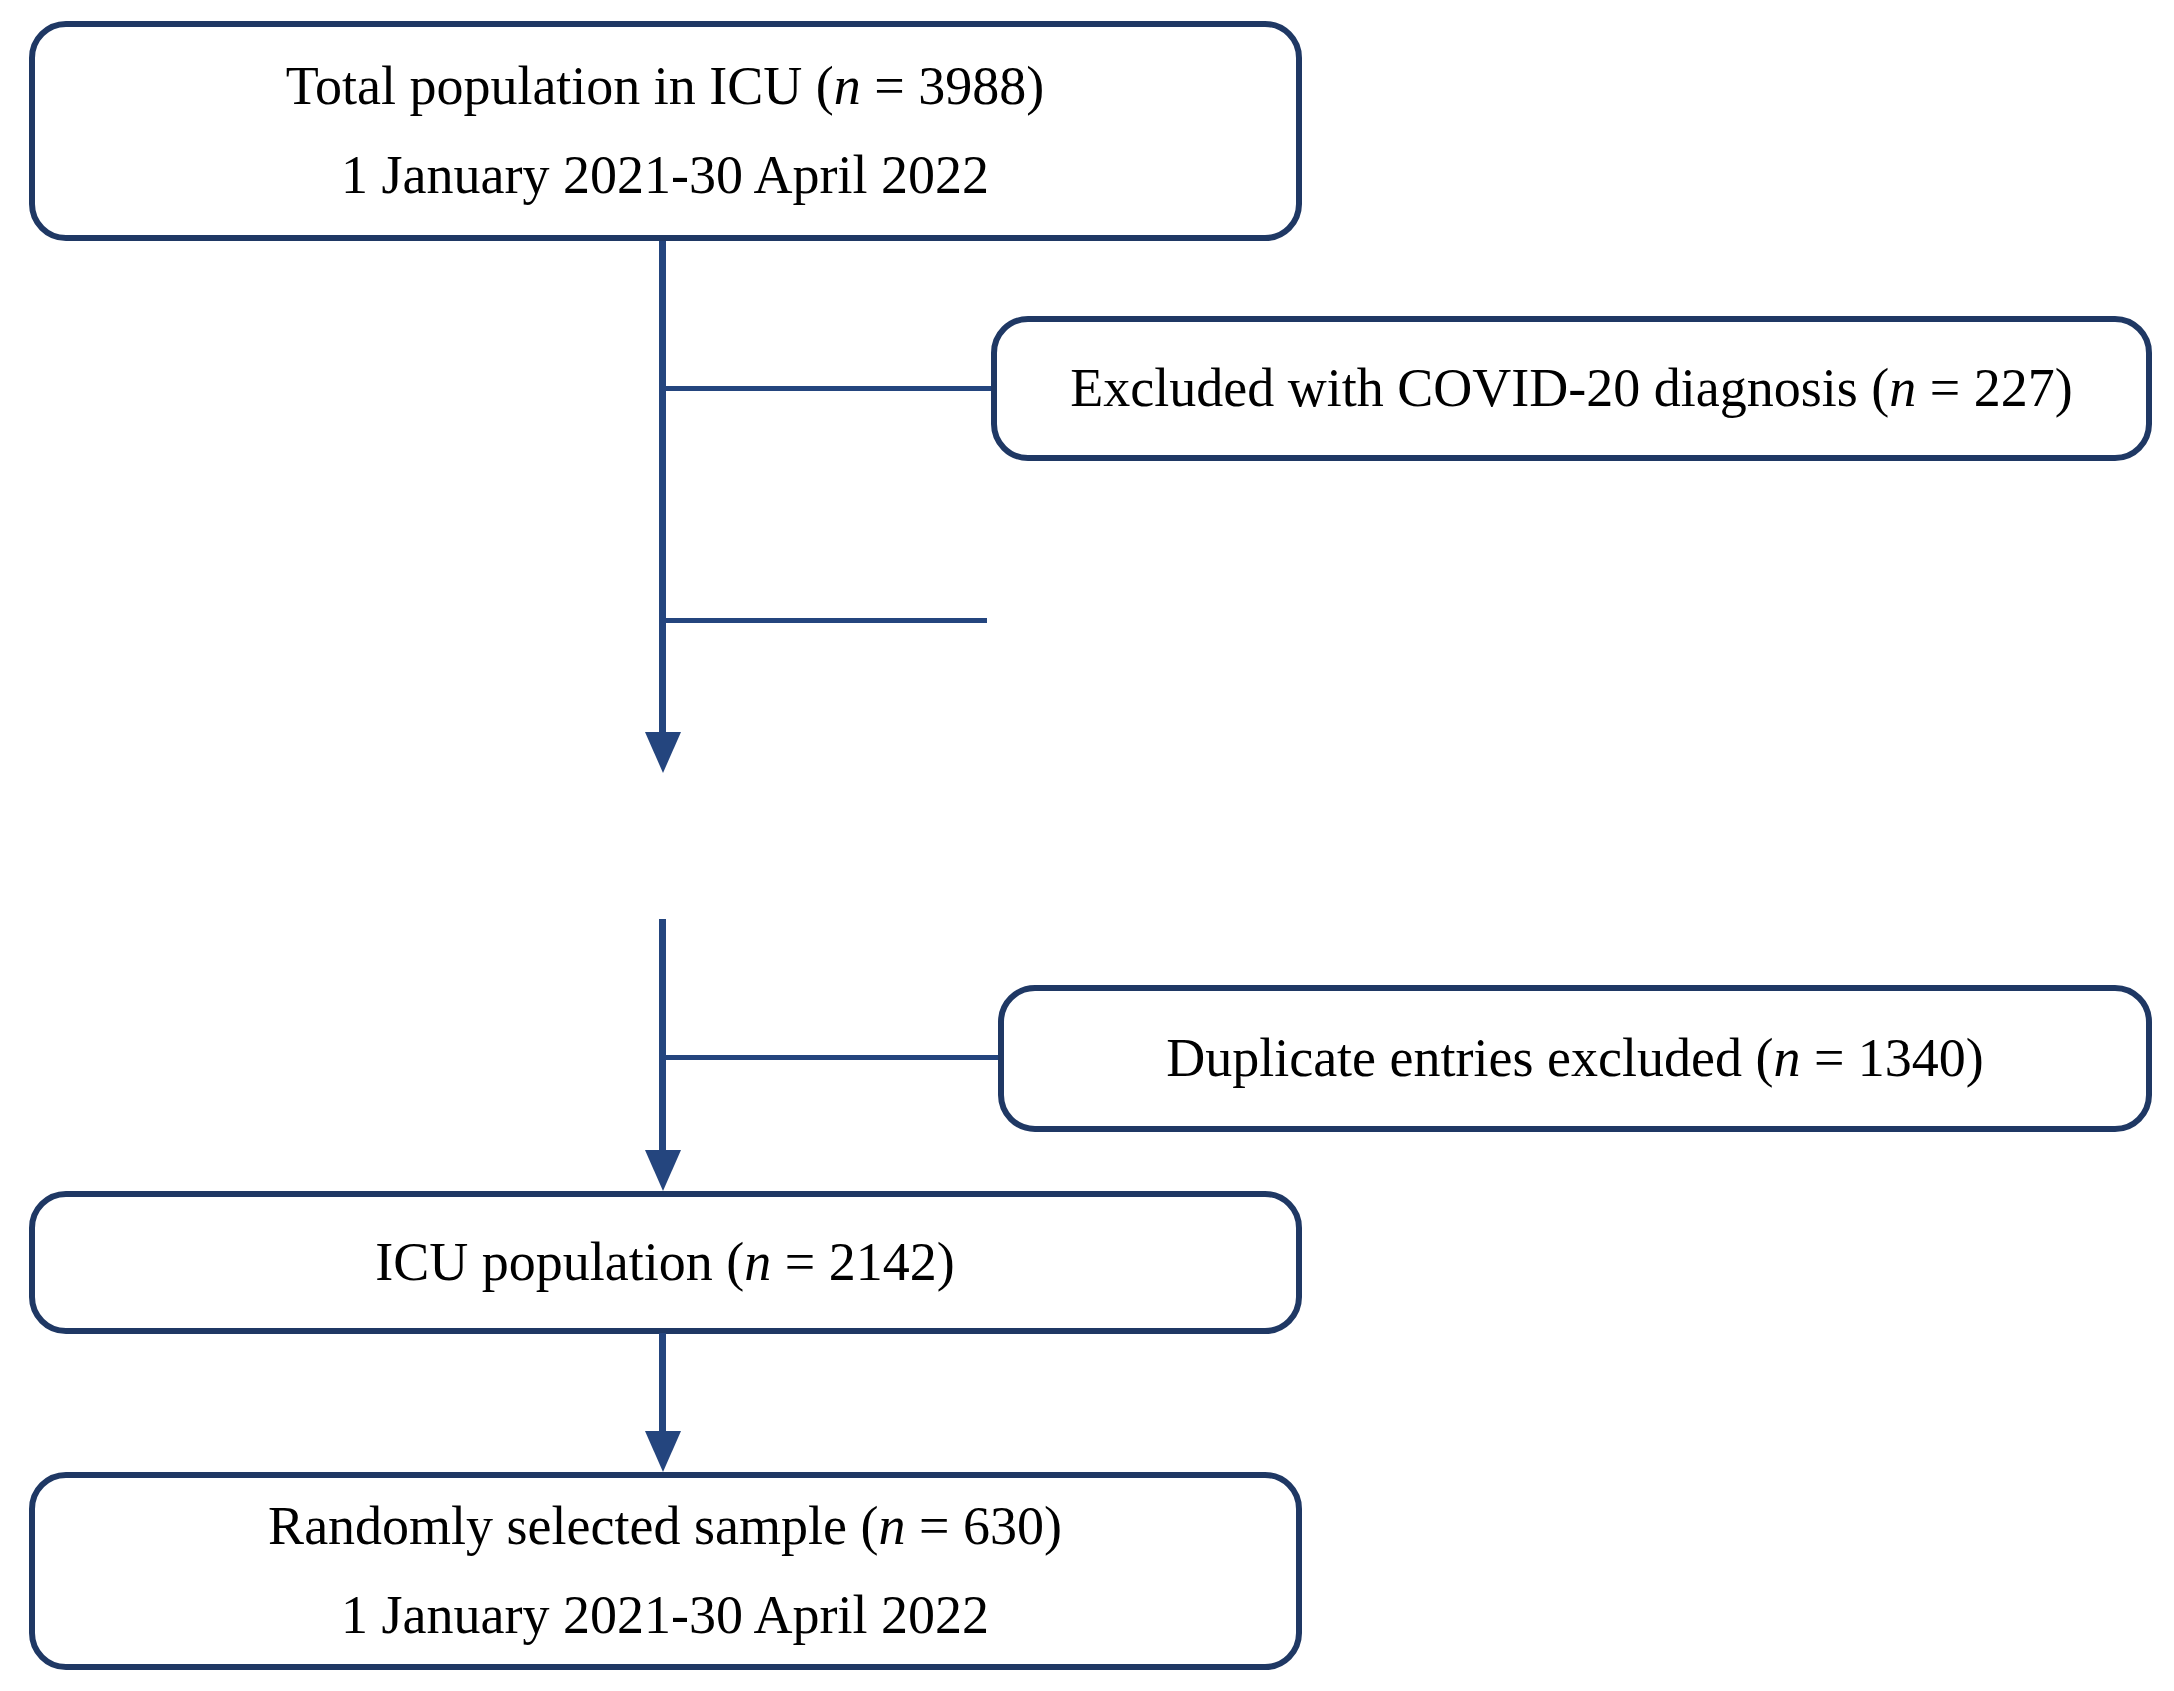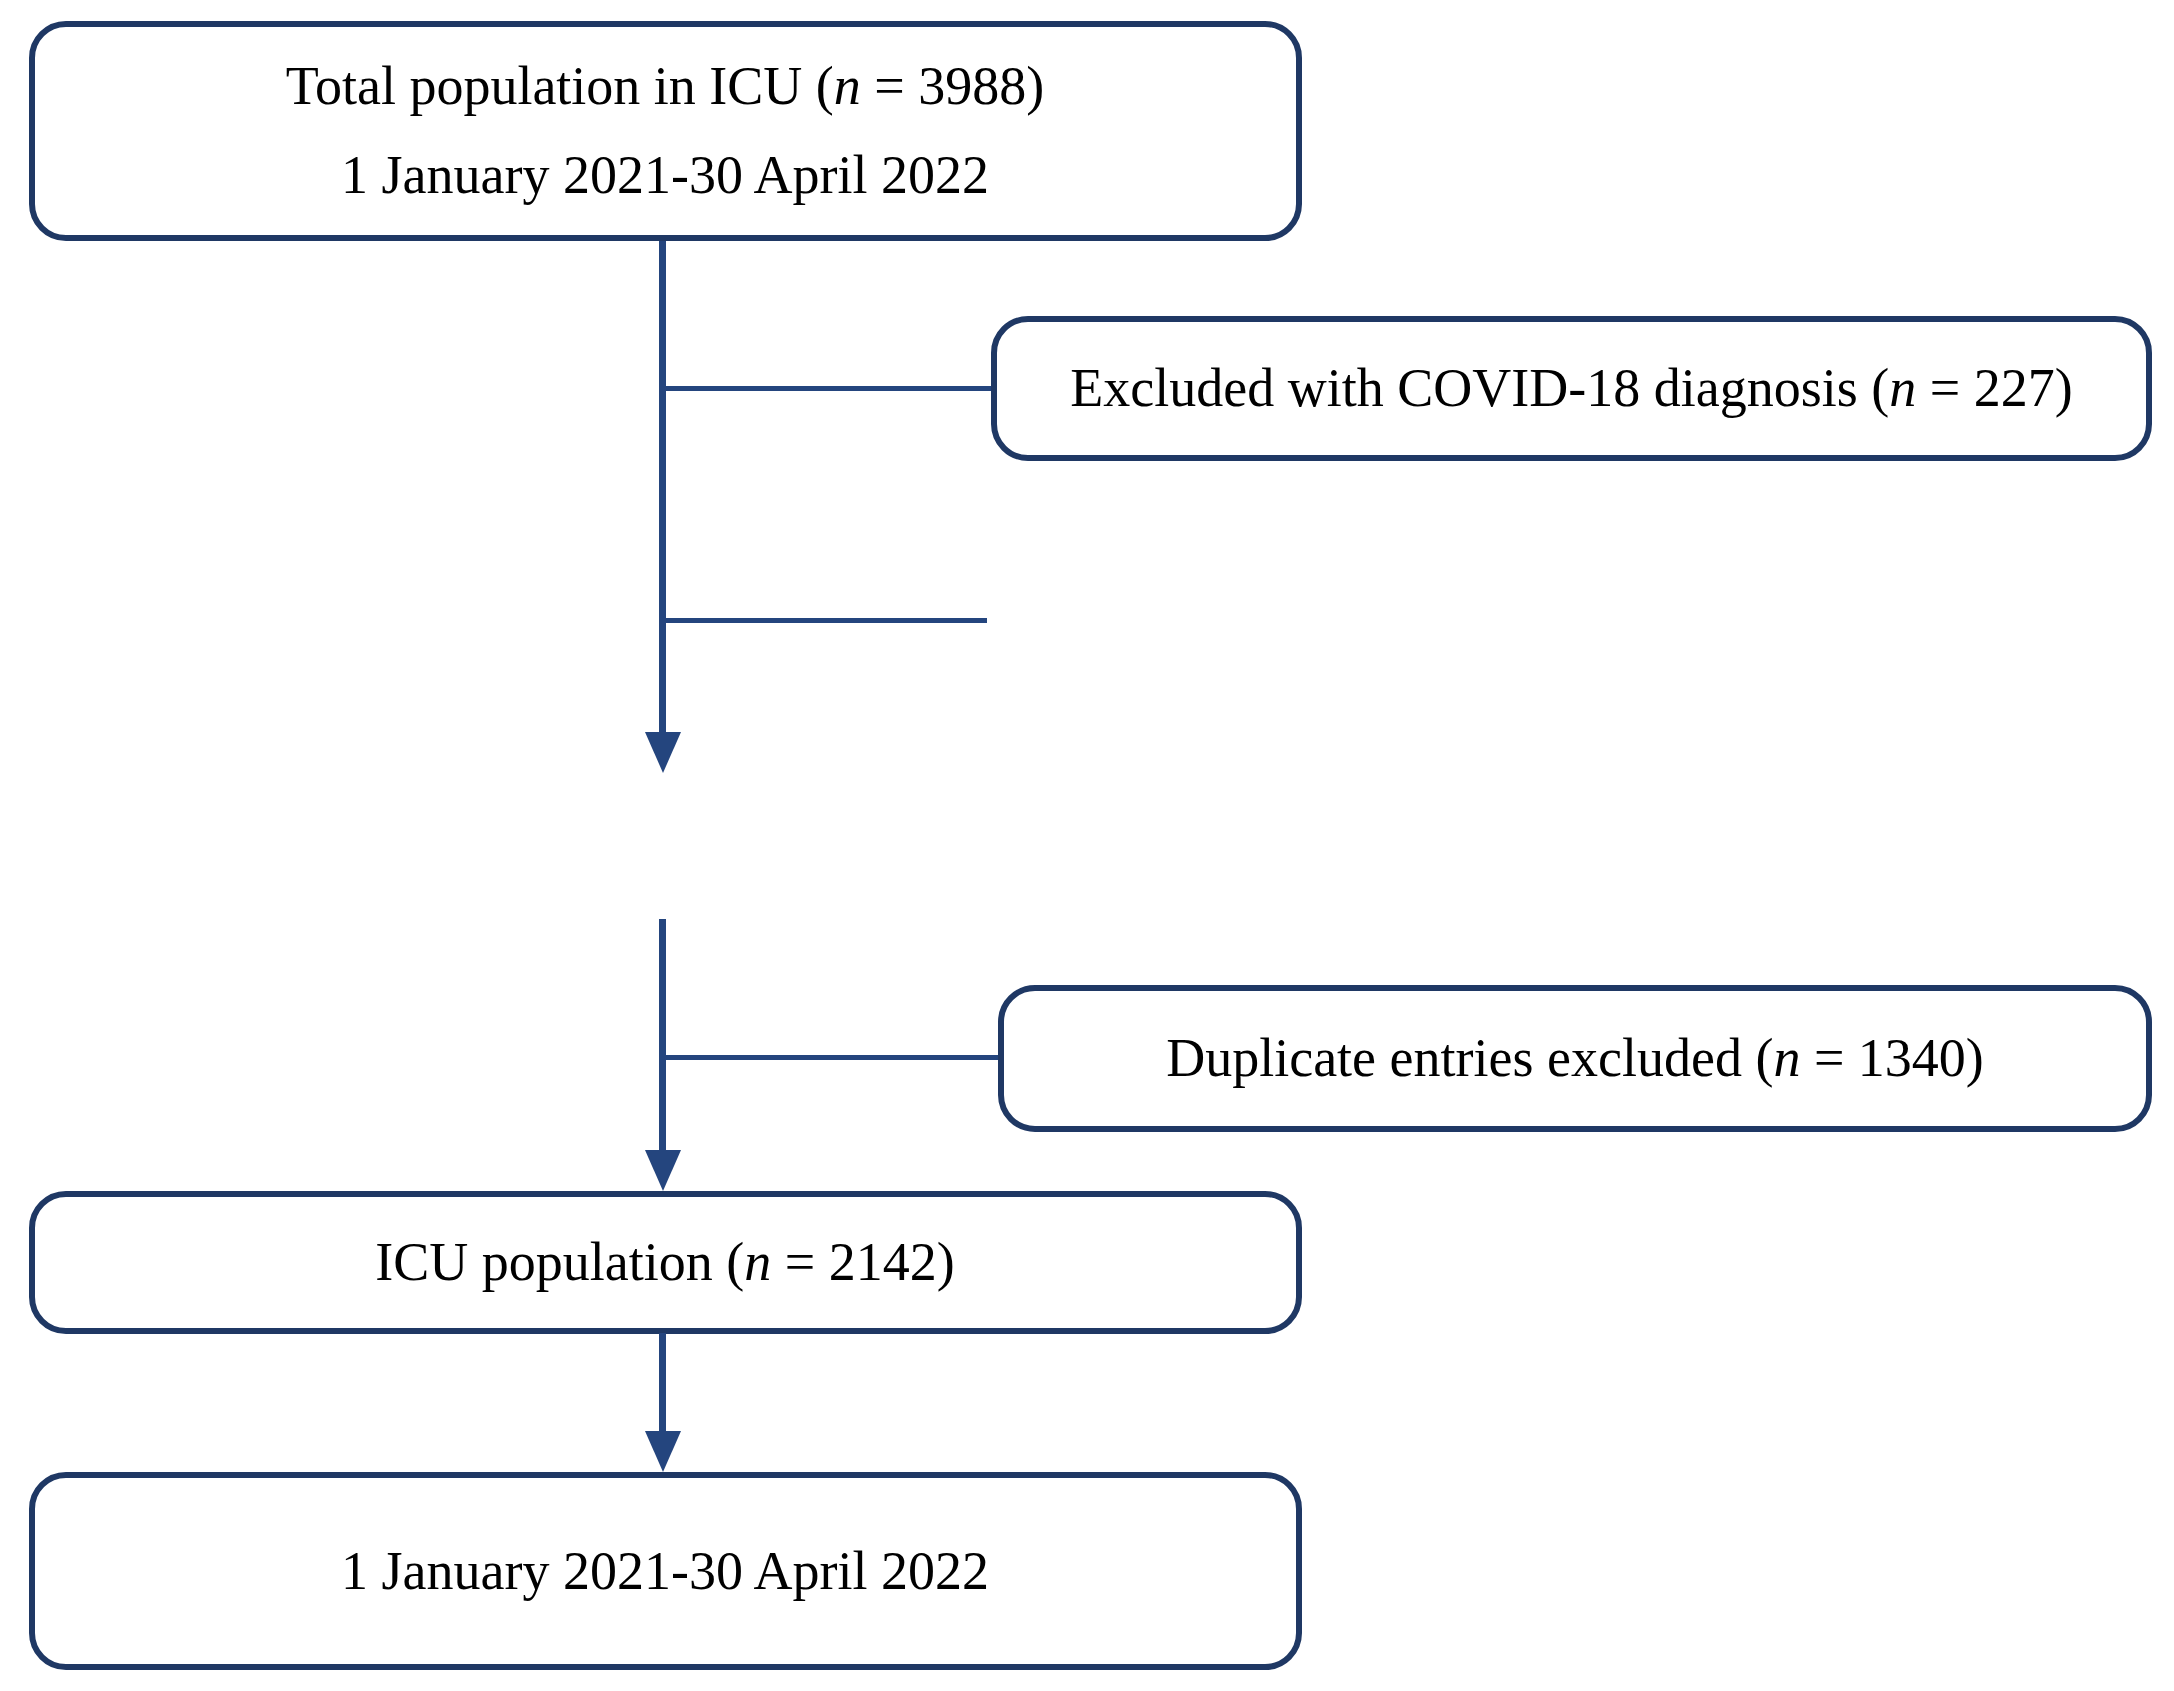--- a/index.html
+++ b/index.html
@@ -54,21 +54,21 @@
     <div class="txt"><span>Total population in ICU (</span><span class="n-italic">n</span><span> = 3988)</span></div>
     <div class="txt">1 January 2021-30 April 2022</div>
   </div>
 
   <div class="vline" style="left:659px;top:241px;height:492px"></div>
   <div class="arrowhead" style="left:645px;top:732px"></div>
 
   <div class="hline" style="left:663px;top:386px;width:328px"></div>
 
   <div class="node" style="left:991px;top:316px;width:1161px;height:145px">
-    <div class="txt"><span>Excluded with COVID-18 diagnosis (</span><span class="n-italic">n</span><span> = 227)</span></div>
+    <div class="txt"><span>Excluded with COVID-20 diagnosis (</span><span class="n-italic">n</span><span> = 227)</span></div>
   </div>
 
   <div class="hline" style="left:663px;top:618px;width:324px"></div>
 
 
 
   <div class="vline" style="left:659px;top:919px;height:231px"></div>
   <div class="arrowhead" style="left:645px;top:1150px"></div>
 
   <div class="hline" style="left:663px;top:1055px;width:335px"></div>
@@ -78,17 +78,18 @@
   </div>
 
   <div class="node" style="left:28.5px;top:1191px;width:1273px;height:143px">
     <div class="txt"><span>ICU population (</span><span class="n-italic">n</span><span> = 2142)</span></div>
   </div>
 
   <div class="vline" style="left:659px;top:1333px;height:98px"></div>
   <div class="arrowhead" style="left:645px;top:1431px"></div>
 
   <div class="node" style="left:28.5px;top:1472px;width:1273px;height:198px">
+    <div class="txt"><span>Randomly selected sample (</span><span class="n-italic">n</span><span> = 630)</span></div>
     <div class="txt">1 January 2021-30 April 2022</div>
   </div>
 
 </div>
 
 
 </body></html>

